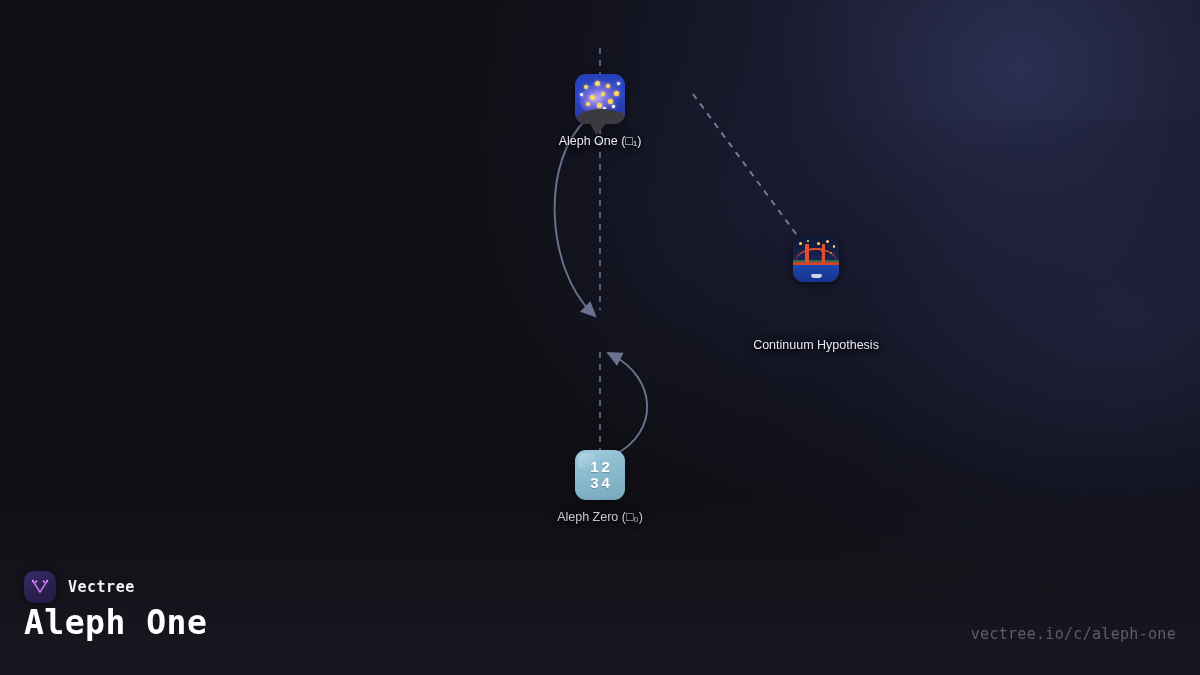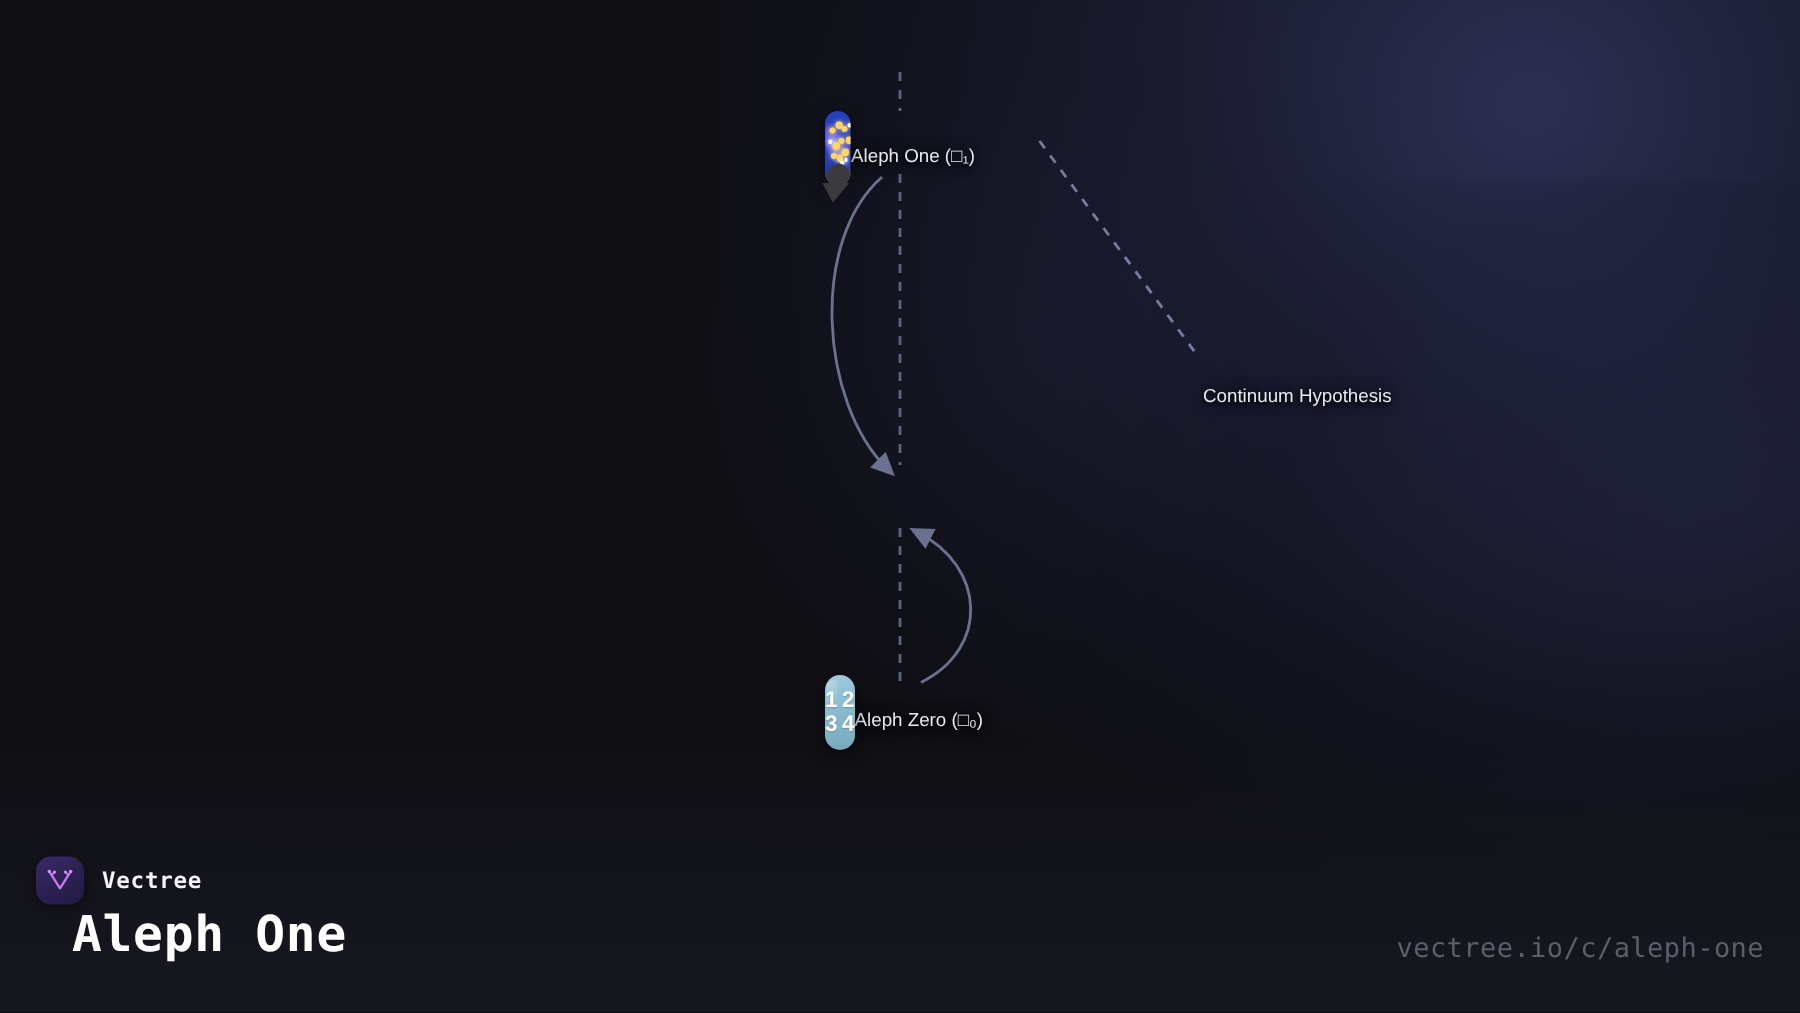--- a/index.html
+++ b/index.html
@@ -54,21 +54,21 @@
        rgba(22,22,31,0.55) 42%,
        rgba(24,24,34,0.88) 100%);
   }
   
   #edges { position:absolute; left:0; top:0; width:1200px; height:675px; }
 
   
   .node {
     position:absolute;
     display:flex;
-    flex-direction:row;
+    flex-direction:column;
     align-items:center;
     cursor:pointer;
     justify-content:space-between;
   }
   .node-tile {
     position:relative;
     border-radius:11px;
     display:flex;
     align-items:center;
     justify-content:center;
@@ -208,26 +208,26 @@
   }
   #brand-name {
     font-family:"DejaVu Sans Mono", monospace;
     font-size:15px; font-weight:bold;
     color:#f2f3f7; letter-spacing:0.5px;
   }
   #page-title {
     position:absolute; left:24px; top:48px;
     font-family:"DejaVu Sans Mono", monospace;
     font-size:33px; font-weight:bold;
-    color:#ffffff; letter-spacing:0.5px;margin-left:24px;
+    color:#ffffff; letter-spacing:0.5px;
   }
   #footer-url {
     position:absolute; right:24px; bottom:32px;
     font-family:"DejaVu Sans Mono", monospace;
-    font-size:18px;
+    font-size:15px;
     color:#5c5f6b; letter-spacing:0.3px;
   }
 </style>
 </head>
 <body>
 
 <div id="stage">
 
   <div class="bg-glow" id="glow-topright"></div>
   <div class="bg-glow" id="glow-right-mid"></div>

